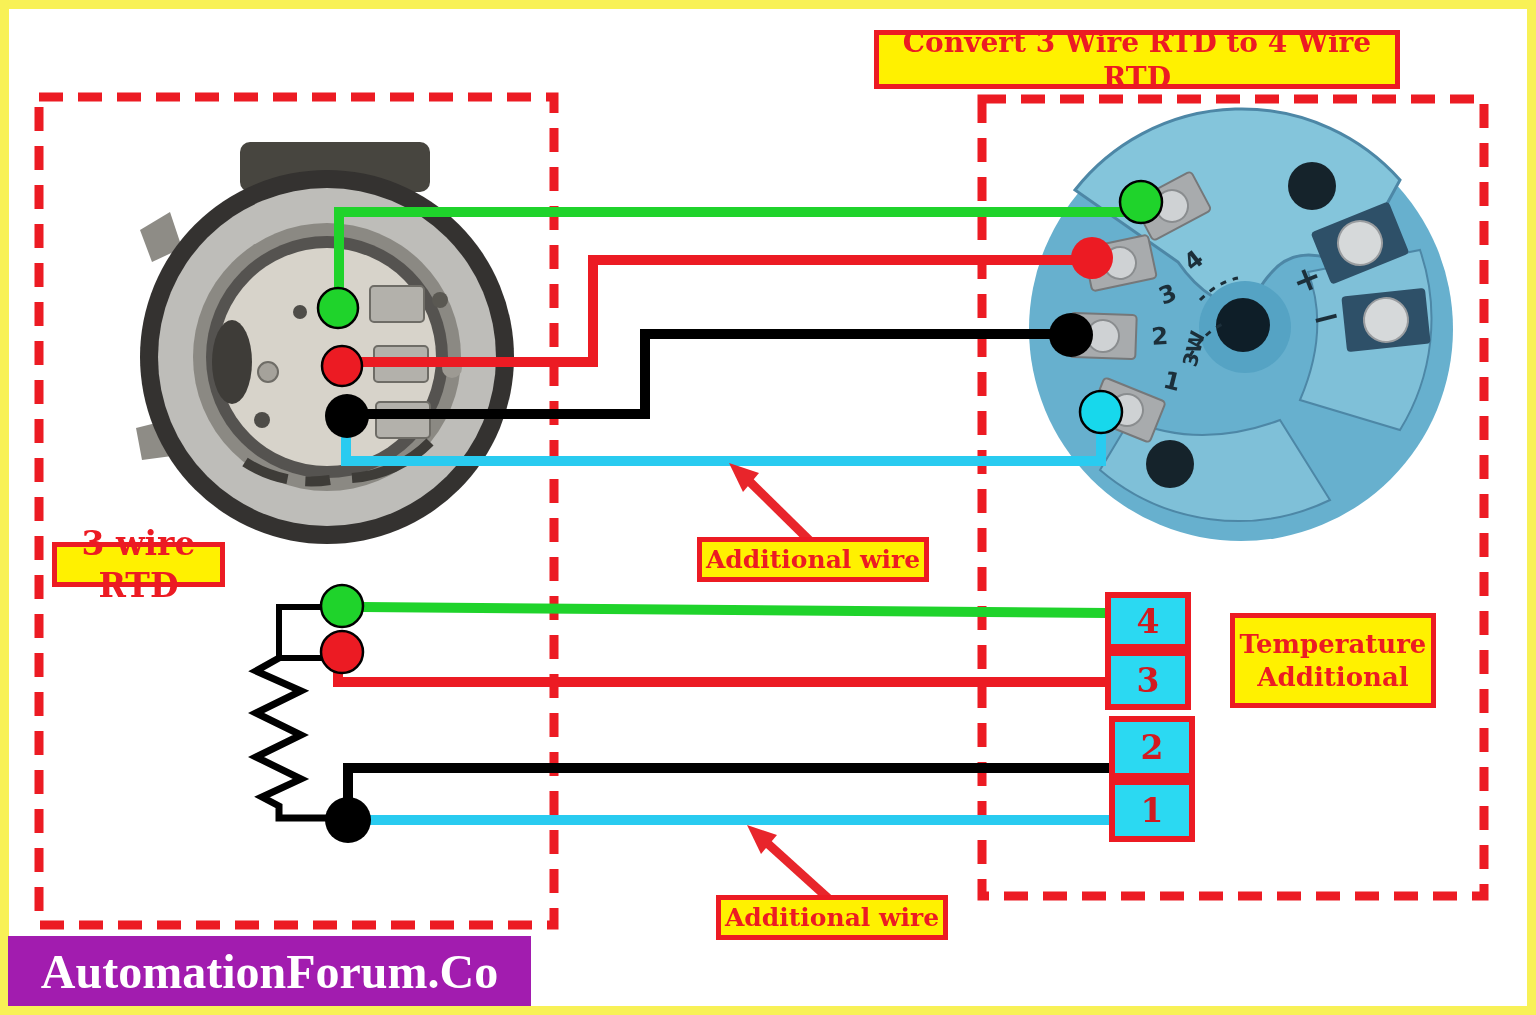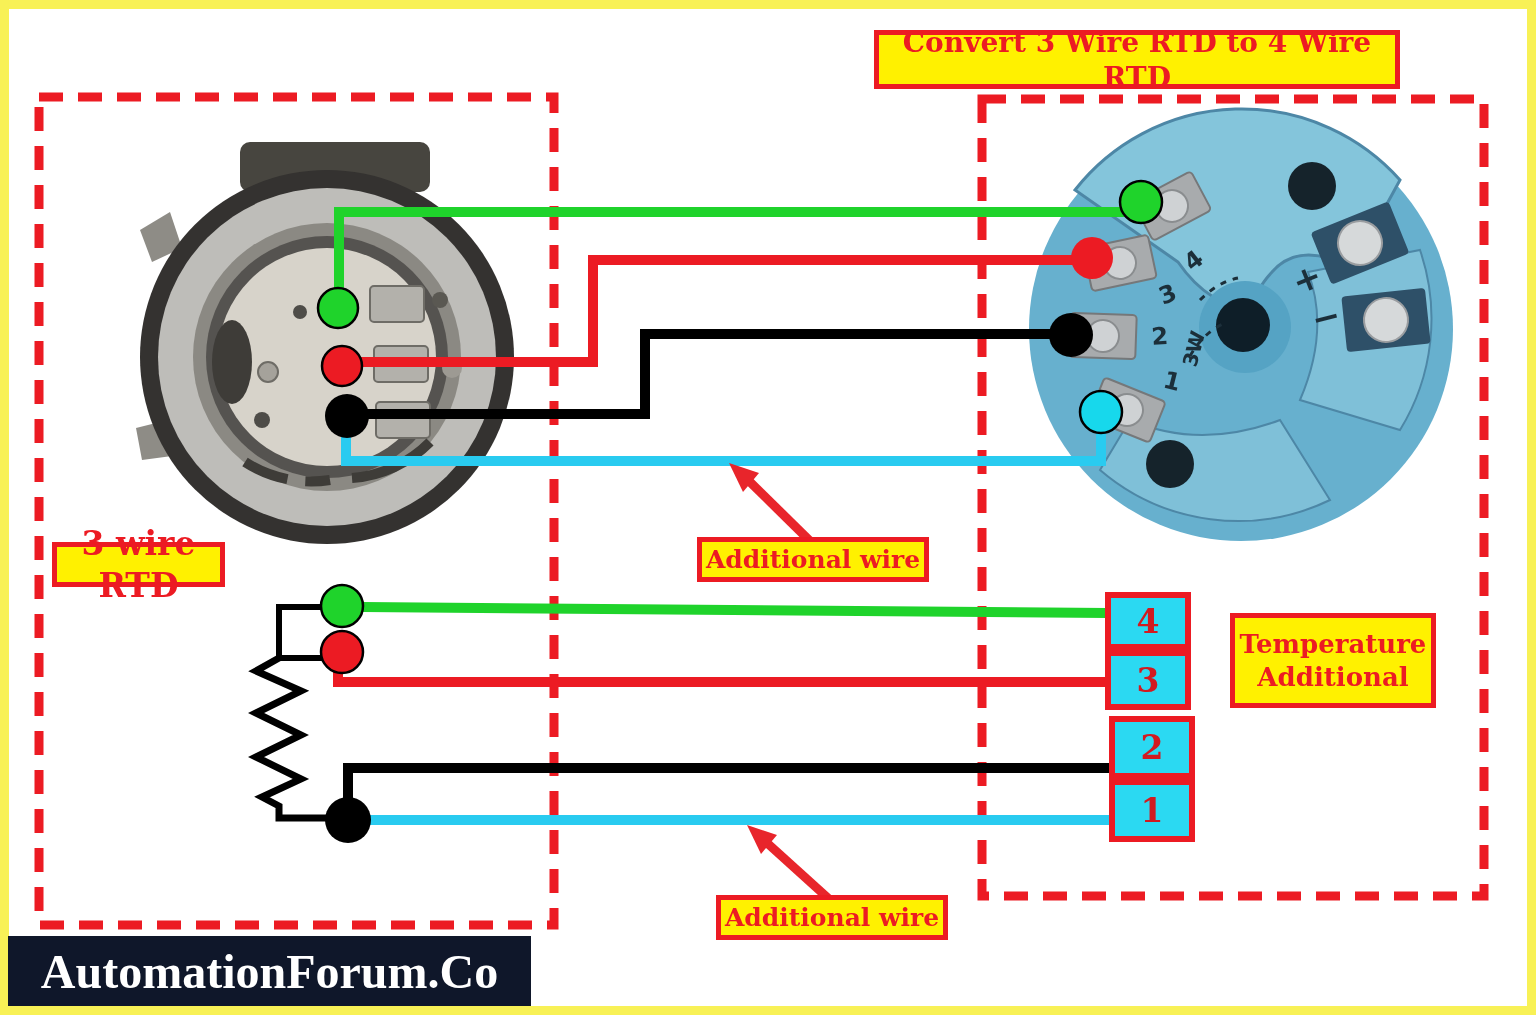--- a/index.html
+++ b/index.html
@@ -27,21 +27,21 @@
     background:#2BD9F2; border:6px solid #EC1B23;
     color:#D21A20; font-weight:bold; font-size:33px;
     display:flex; align-items:center; justify-content:center;
   }
   .t4 { left:1105px; top:592px; width:86px; height:58px; }
   .t3 { left:1105px; top:650px; width:86px; height:60px; }
   .t2 { left:1109px; top:716px; width:86px; height:63px; }
   .t1 { left:1109px; top:779px; width:86px; height:63px; }
   .brand {
     position:absolute; left:8px; top:936px; width:523px; height:70px;
-    background:#0f172a; color:#ffffff; font-weight:bold; font-size:48px;
+    background:#a21caf; color:#ffffff; font-weight:bold; font-size:48px;
     font-family:"Liberation Serif", serif;
     display:flex; align-items:center; justify-content:center;
   }
 </style>
 </head>
 <body>
 
 <div class="canvas">
 
   <svg class="layer" width="1536" height="1015" viewBox="0 0 1536 1015">

